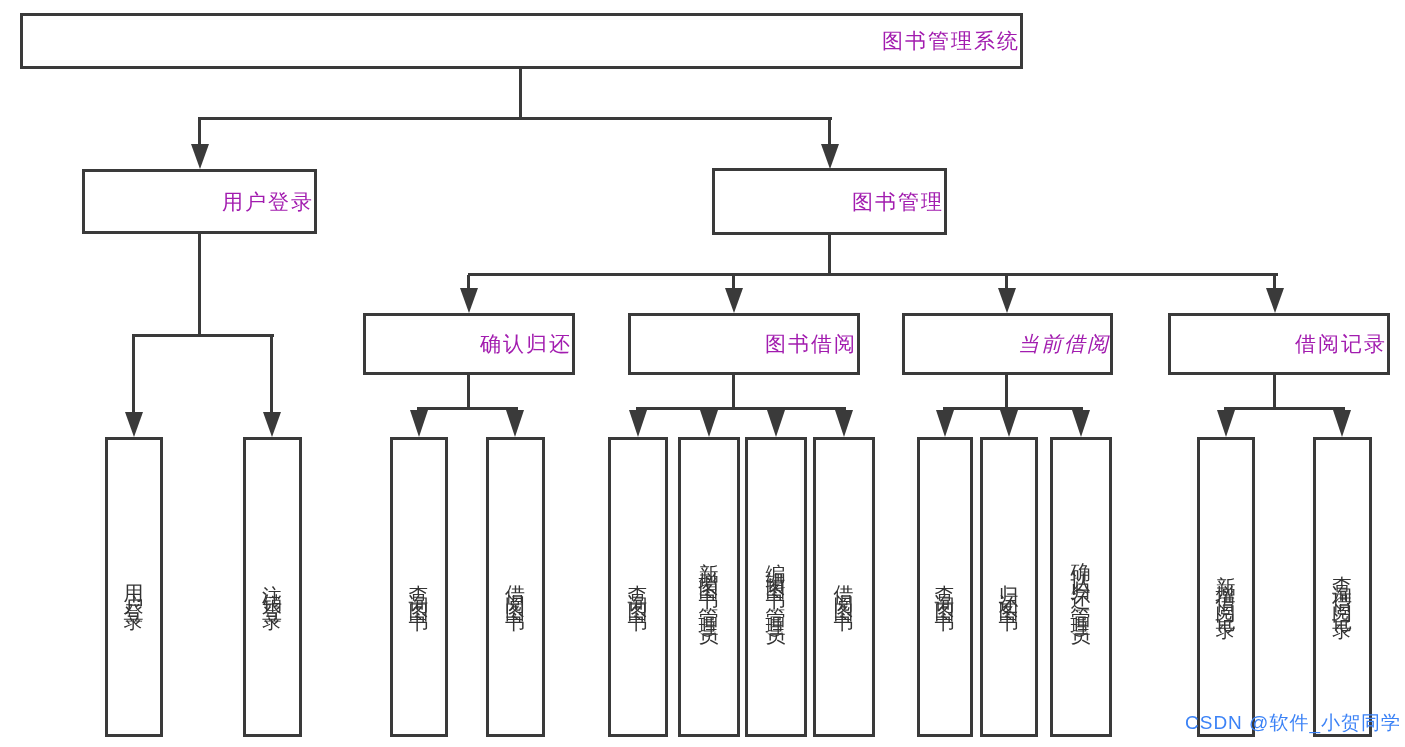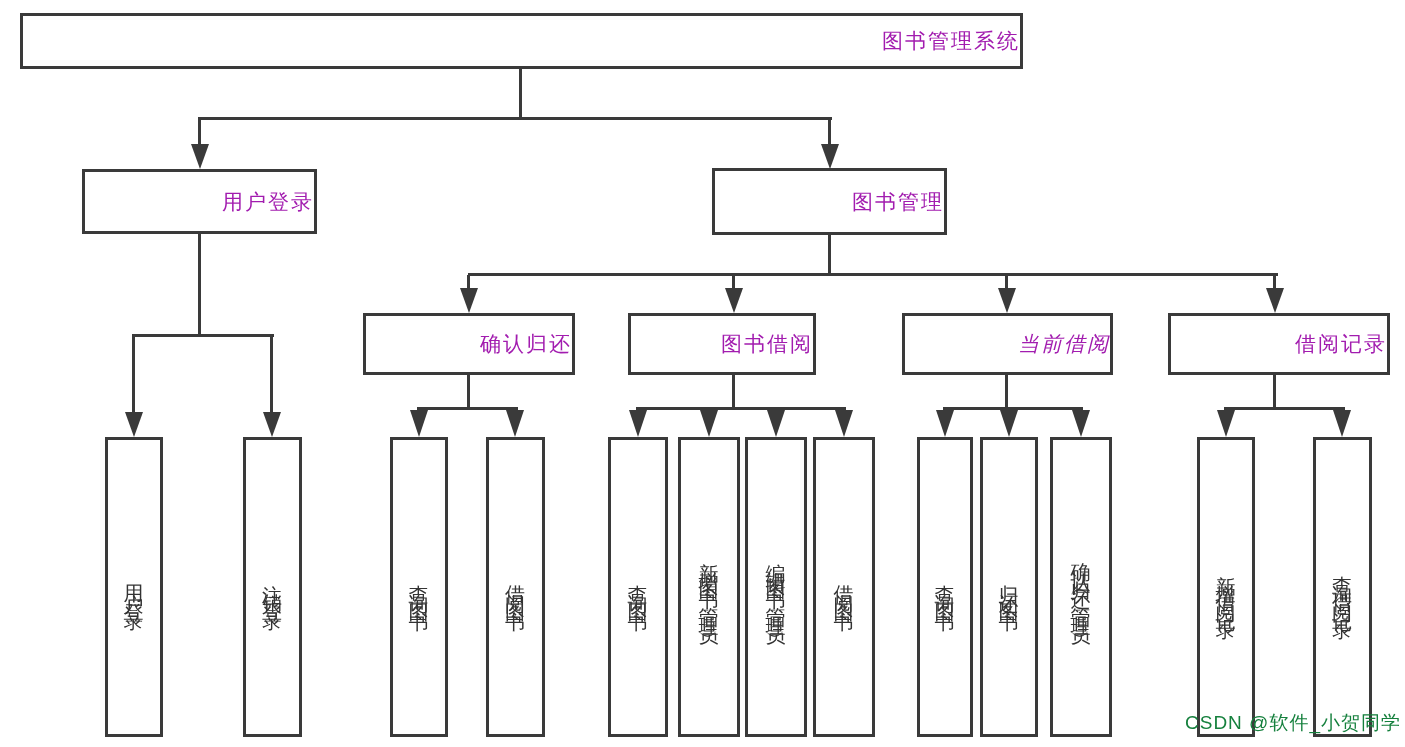--- a/index.html
+++ b/index.html
@@ -23,21 +23,21 @@
   .vline{width:3px;}
   .hline{height:3px;}
   .arrow{
     position:absolute;width:0;height:0;
     border-left:9px solid transparent;border-right:9px solid transparent;
     border-top:25px solid #3a3a3a;
   }
   .arrow.leafArrow{border-top-width:27px;}
   #watermark{
     position:absolute;left:1185px;top:710px;
-    font-size:19px;letter-spacing:1px;color:#15803d;white-space:nowrap;z-index:5;
+    font-size:19px;letter-spacing:1px;color:#3b82f6;white-space:nowrap;z-index:5;
   }
 </style>
 </head>
 <body>
 
 <div id="canvas">
 
   <div class="box" style="left:20px;top:13px;width:1003px;height:56px;">
     <span>图书管理系统</span>
   </div>
@@ -45,21 +45,21 @@
   <div class="box" style="left:82px;top:169px;width:235px;height:65px;">
     <span>用户登录</span>
   </div>
   <div class="box" style="left:712px;top:168px;width:235px;height:67px;">
     <span>图书管理</span>
   </div>
 
   <div class="box" style="left:363px;top:313px;width:212px;height:62px;">
     <span>确认归还</span>
   </div>
-  <div class="box" style="left:628px;top:313px;width:188px;height:62px;">
+  <div class="box" style="left:628px;top:313px;width:232px;height:62px;">
     <span>图书借阅</span>
   </div>
   <div class="box" style="left:902px;top:313px;width:211px;height:62px;font-style:italic;">
     <span>当前借阅</span>
   </div>
   <div class="box" style="left:1168px;top:313px;width:222px;height:62px;">
     <span>借阅记录</span>
   </div>
 
   <div class="leaf" style="left:105px;width:58px;">

